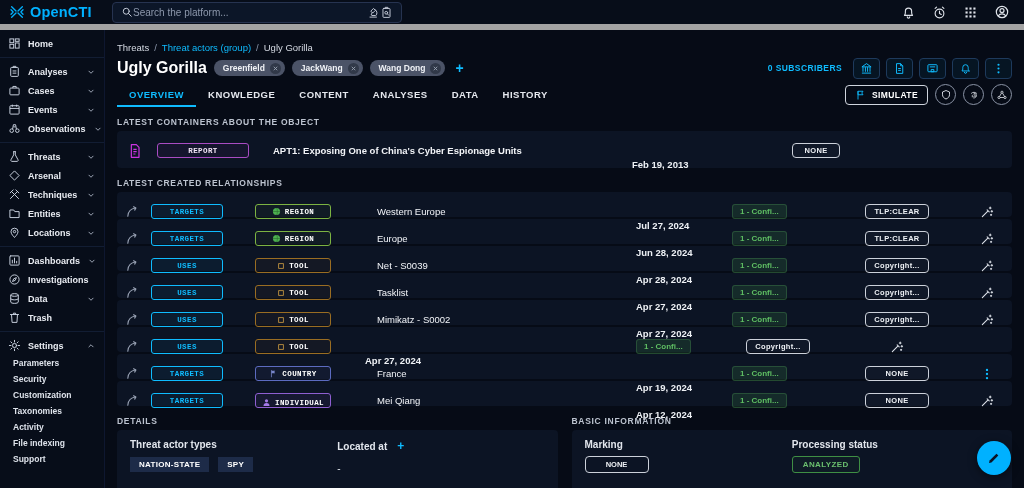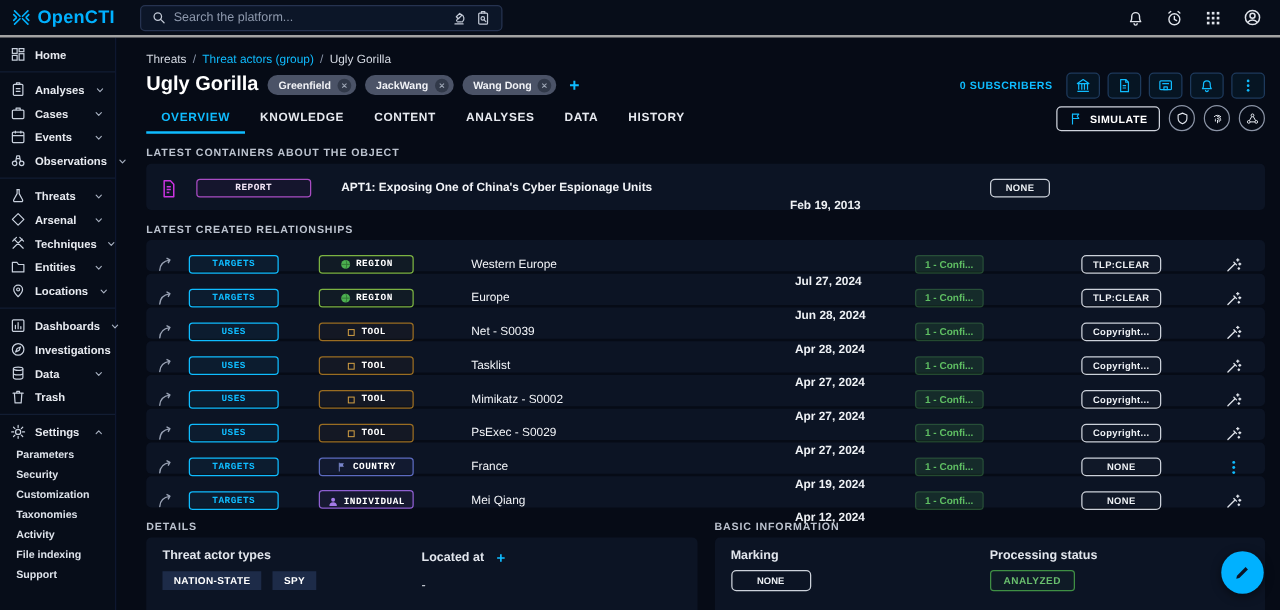--- a/index.html
+++ b/index.html
@@ -6,33 +6,33 @@
   html,body { width:1024px; height:488px; overflow:hidden; }
   body {
     background:#060b16; color:#e8ebf1;
     font-family:"Liberation Sans", sans-serif; font-size:10px;
     position:relative;
   }
   .ic { display:inline-flex; flex:0 0 auto; }
 
   
   .topbar { position:absolute; top:0; left:0; right:0; height:30px; background:#070d19;
-    border-bottom:2px solid #a3a3a3; display:flex; align-items:center; z-index:6; }
+    border-bottom:6px solid #a3a3a3; display:flex; align-items:center; z-index:6; }
   .logo { width:105px; display:flex; align-items:center; gap:5px; padding-left:9px;
     color:#00b1ff; font-weight:bold; font-size:14.5px; letter-spacing:.2px; }
   .search { margin-left:7px; width:290px; height:21px; background:#0c1628; border:1px solid #263350;
-    border-radius:4px; display:flex; align-items:center; gap:6px; padding:0 8px; color:#8d98ac; }
+    border-radius:4px; display:flex; align-items:center; padding:0 8px; color:#8d98ac; }
   .search input { flex:1; background:transparent; border:0; outline:none; color:#c7cedb;
     font-family:inherit; font-size:10px; }
   .search input::placeholder { color:#8d98ac; }
   .search .ic { color:#c3cad7; }
   .tb-icons { margin-left:auto; display:flex; align-items:center; gap:16px; padding-right:14px; color:#dfe3ea; }
 
   
-  .sidebar { position:absolute; top:30px; left:0; bottom:0; width:93px; background:#070d19;
+  .sidebar { position:absolute; top:30px; left:0; bottom:0; width:105px; background:#070d19;
     border-right:1px solid #0e1730; padding-top:4px; }
   .sitem { height:19px; display:flex; align-items:center; gap:7px; padding:0 8px;
     font-size:9px; font-weight:bold; color:#e8ebf1; cursor:pointer; white-space:nowrap; }
   .sitem .ic { color:#c9d1de; }
   .sitem .chev { margin-left:auto; color:#a8b1c1; }
   .sdiv { height:1px; background:#121d33; margin:4px 0; }
   .ssub { height:16px; display:flex; align-items:center; padding-left:13px; font-size:8.5px;
     font-weight:bold; color:#dde2ea; cursor:pointer; }
 
   
@@ -775,21 +775,20 @@
     <svg class="ic arrowic" width="15" height="15" viewBox="0 0 24 24">
         <use href="#i-relarrow"></use>
       </svg>
     <span><span class="chip rel">USES</span></span>
     <span><span class="chip ent ent-tool">
           <svg class="ic" width="8" height="8" viewBox="0 0 24 24">
             <use href="#i-square"></use>
           </svg>
           <span>TOOL</span>
         </span></span>
-    <span class="rname">PsExec - S0029</span>
     <span class="rdate">Apr 27, 2024</span>
     <span><span class="conf">1 - Confi...</span></span>
     <span class="markcell">
         <span class="mark">Copyright...</span>
       </span>
     <svg class="ic action" width="14" height="14" viewBox="0 0 24 24">
         <use href="#i-wand"></use>
       </svg>
   </div>
 

